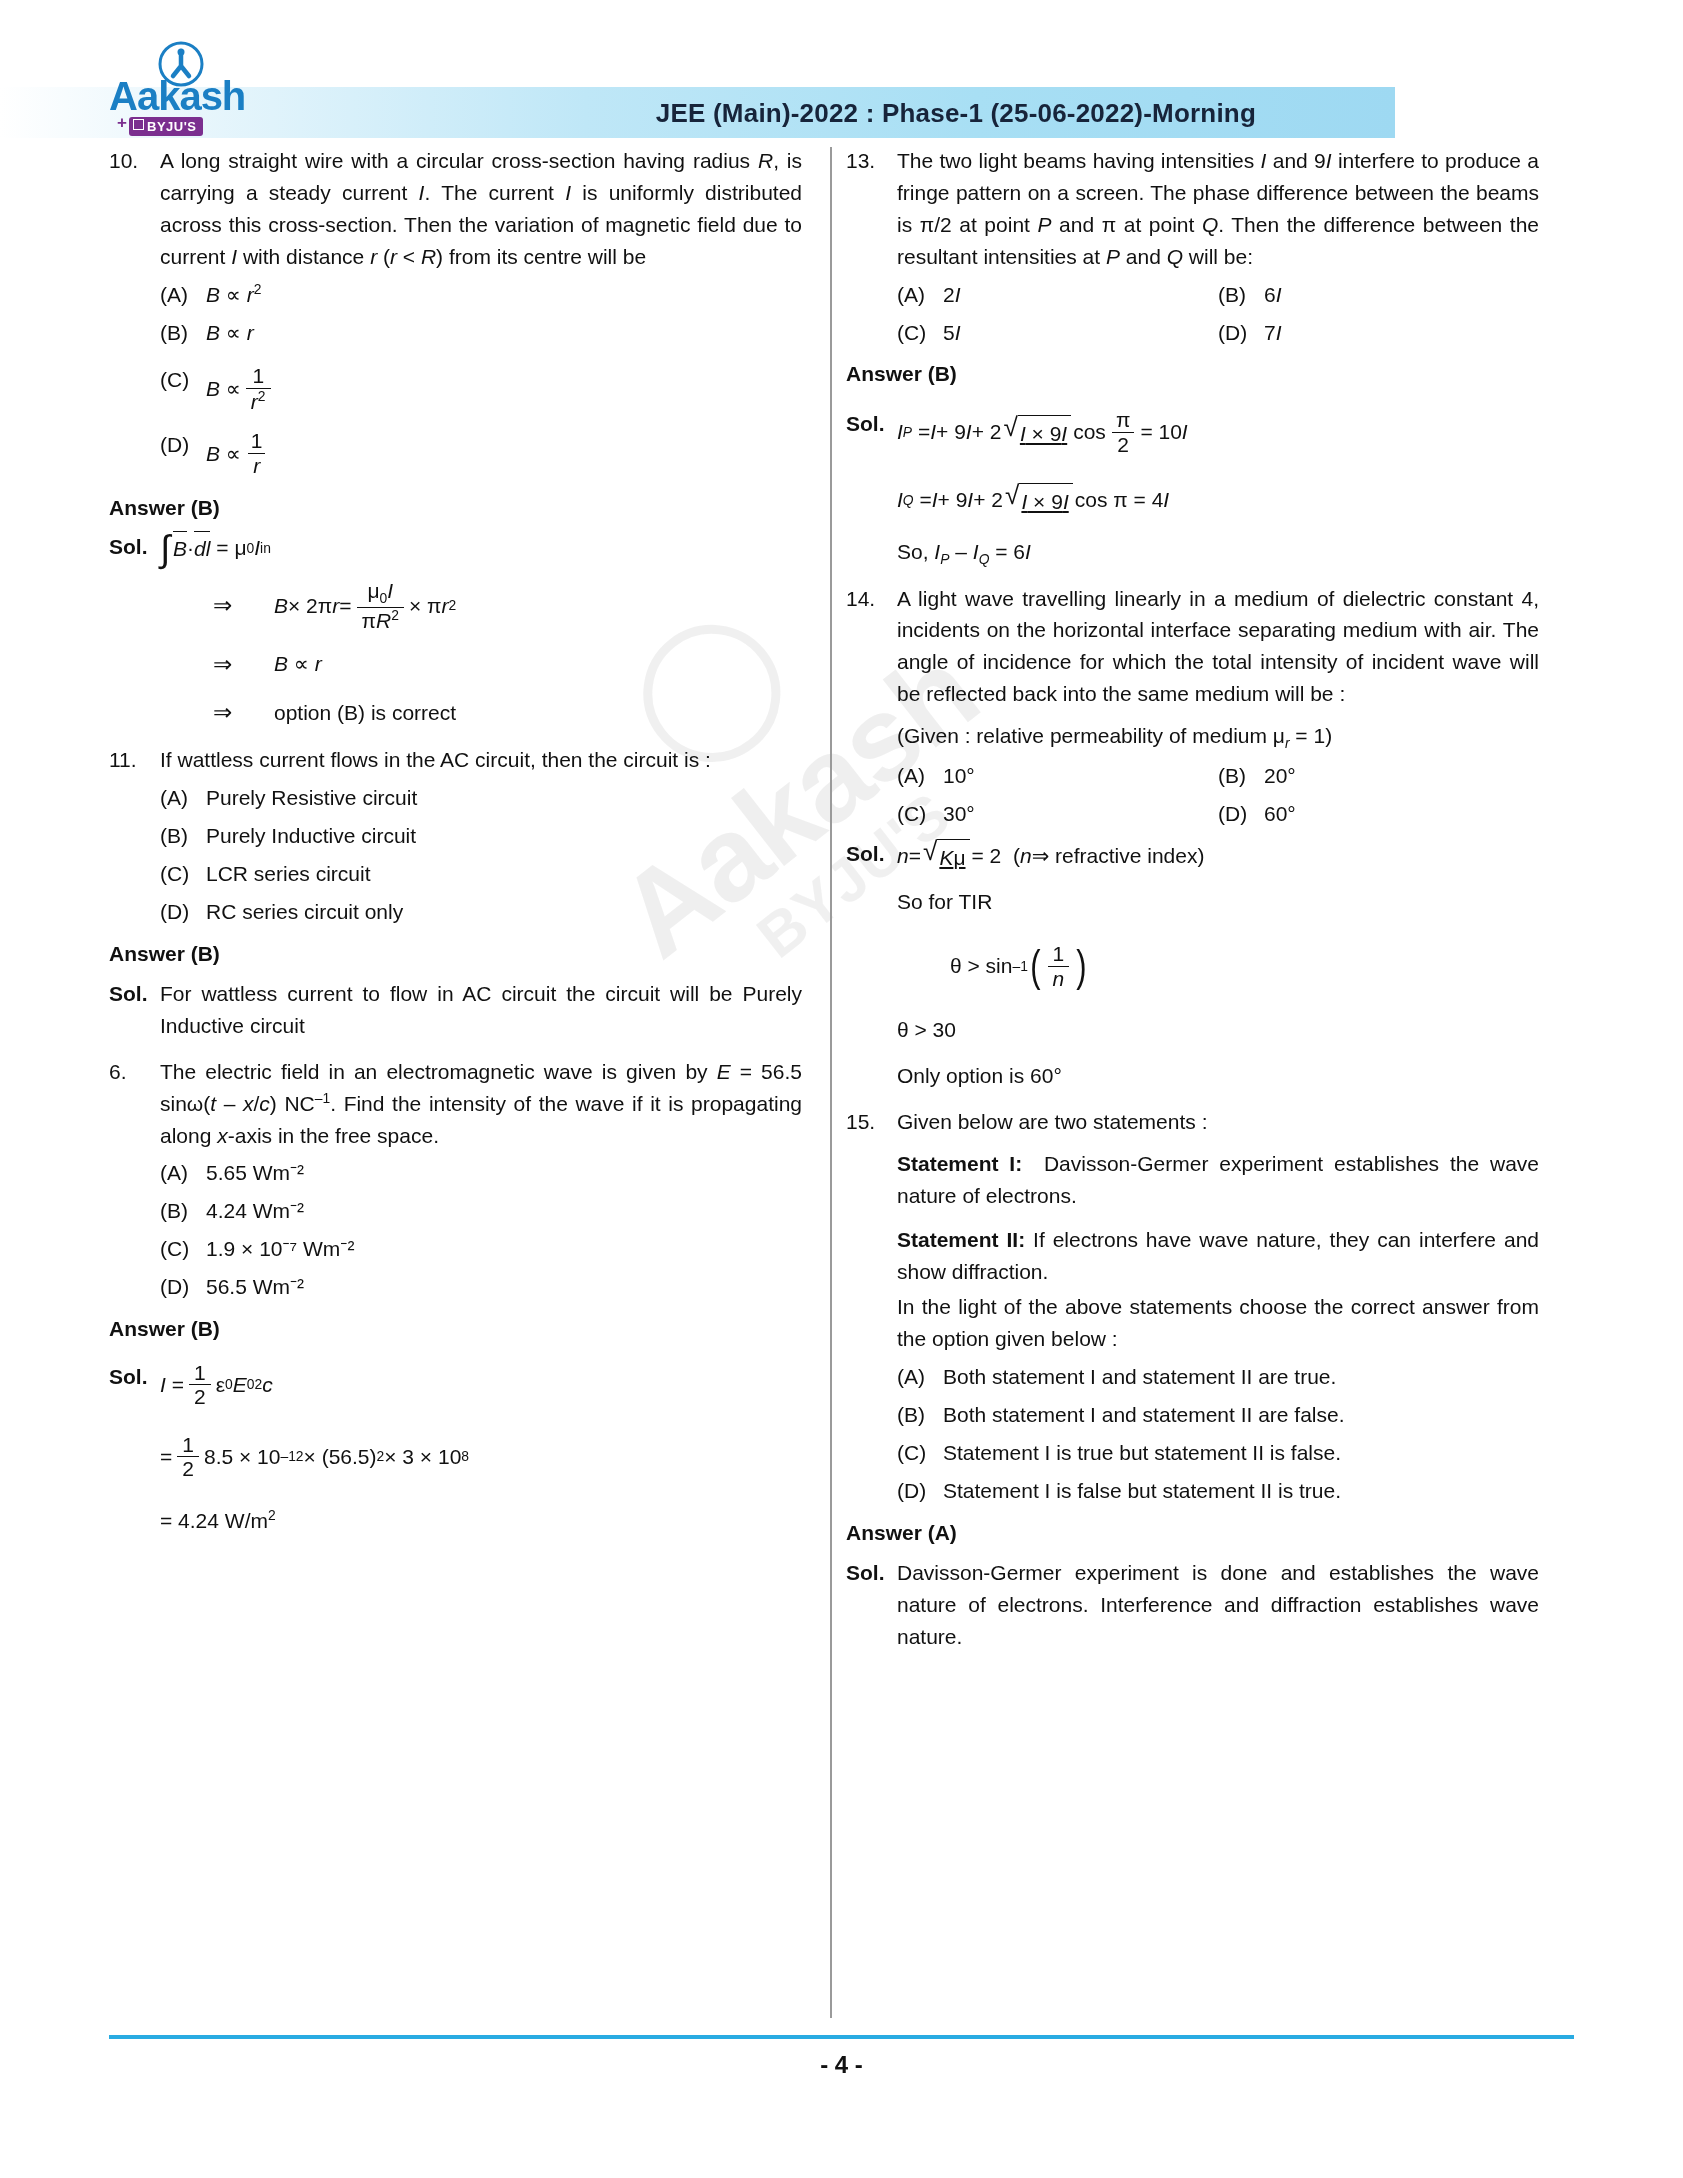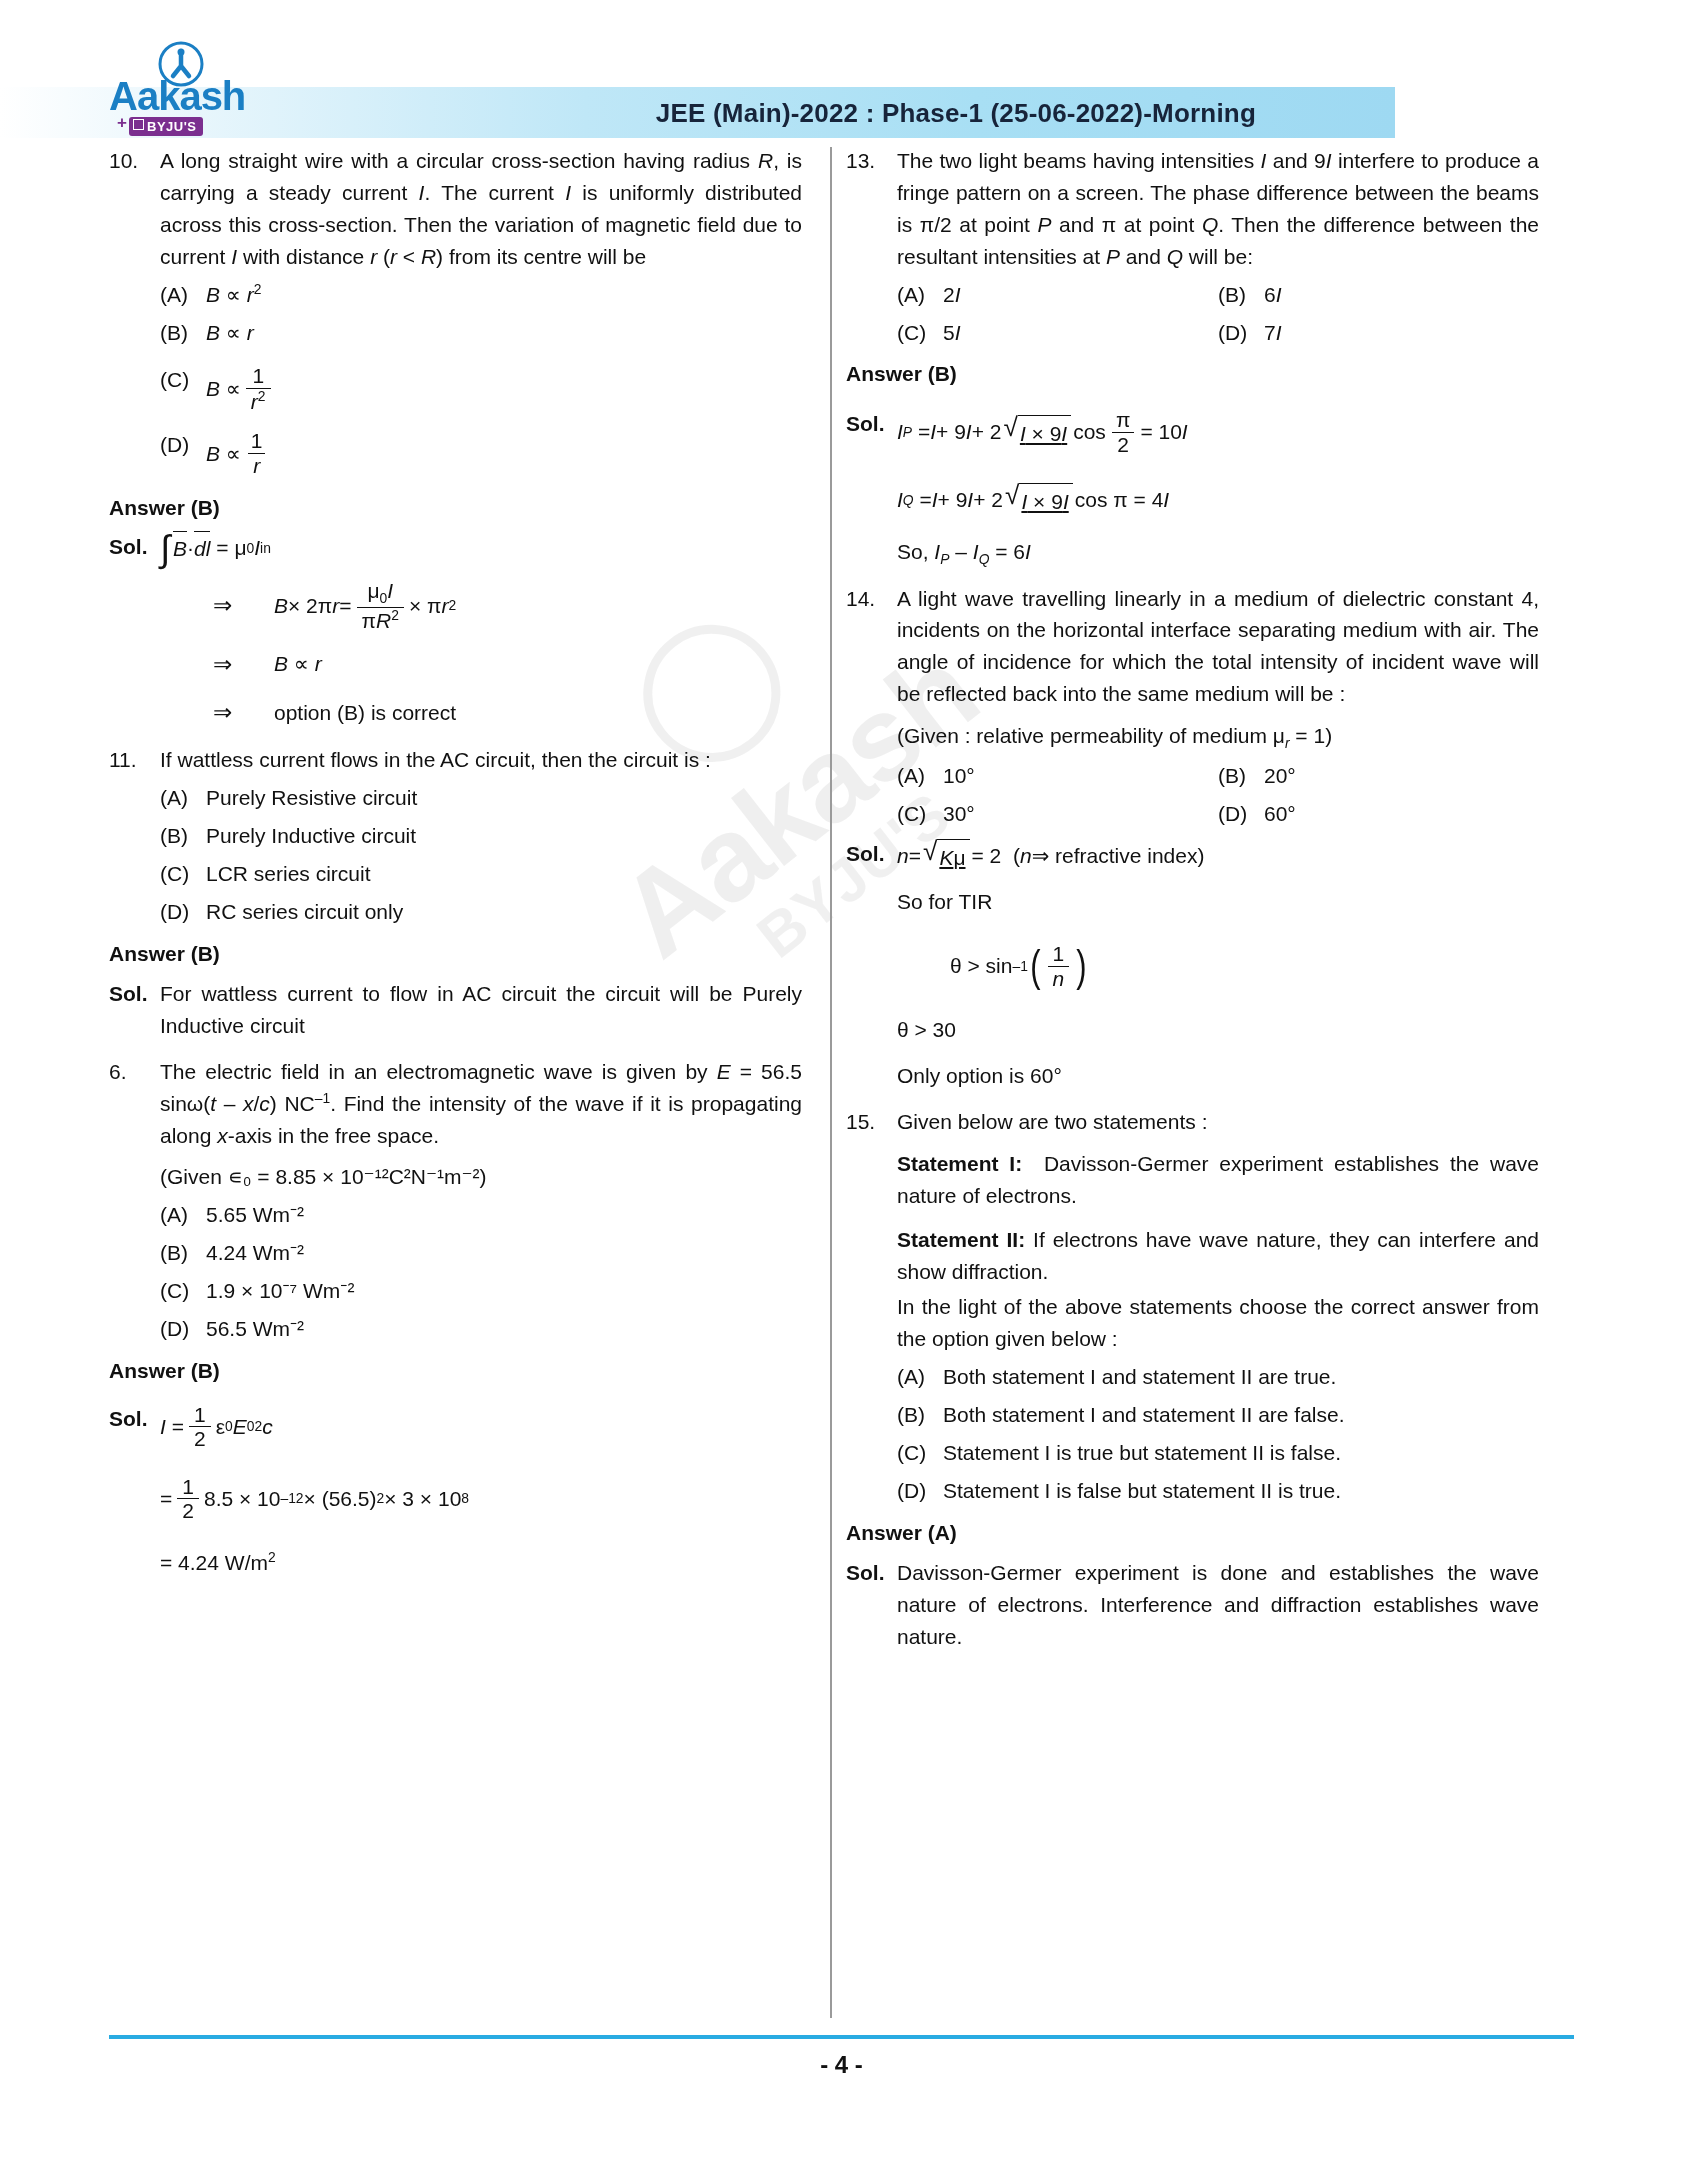--- a/index.html
+++ b/index.html
@@ -267,21 +267,20 @@
         <div class="sol-body">For wattless current to flow in AC circuit the circuit will be Purely Inductive circuit</div>
       </div>
 
       <div class="q" style="margin-top:14px">
         <div class="q-num">6.</div>
         <div class="q-text">
           The electric field in an electromagnetic wave is given by <em>E</em> = 56.5 sinω(<em>t</em> – <em>x</em>/<em>c</em>) NC<span class="sup">–1</span>. Find the intensity of the wave if it is propagating along <em>x</em>-axis in the free space.
         </div>
       </div>
 
-      <div class="ind" style="margin-top:10px">(Given ∊₀ = 8.85 × 10⁻¹²C²N⁻¹m⁻²)</div>
 
       <div class="opt">
         <div class="opt-k">(A)</div>
         <div class="opt-v">5.65 Wm⁻²</div>
       </div>
       <div class="opt">
         <div class="opt-k">(B)</div>
         <div class="opt-v">4.24 Wm⁻²</div>
       </div>
       <div class="opt">

